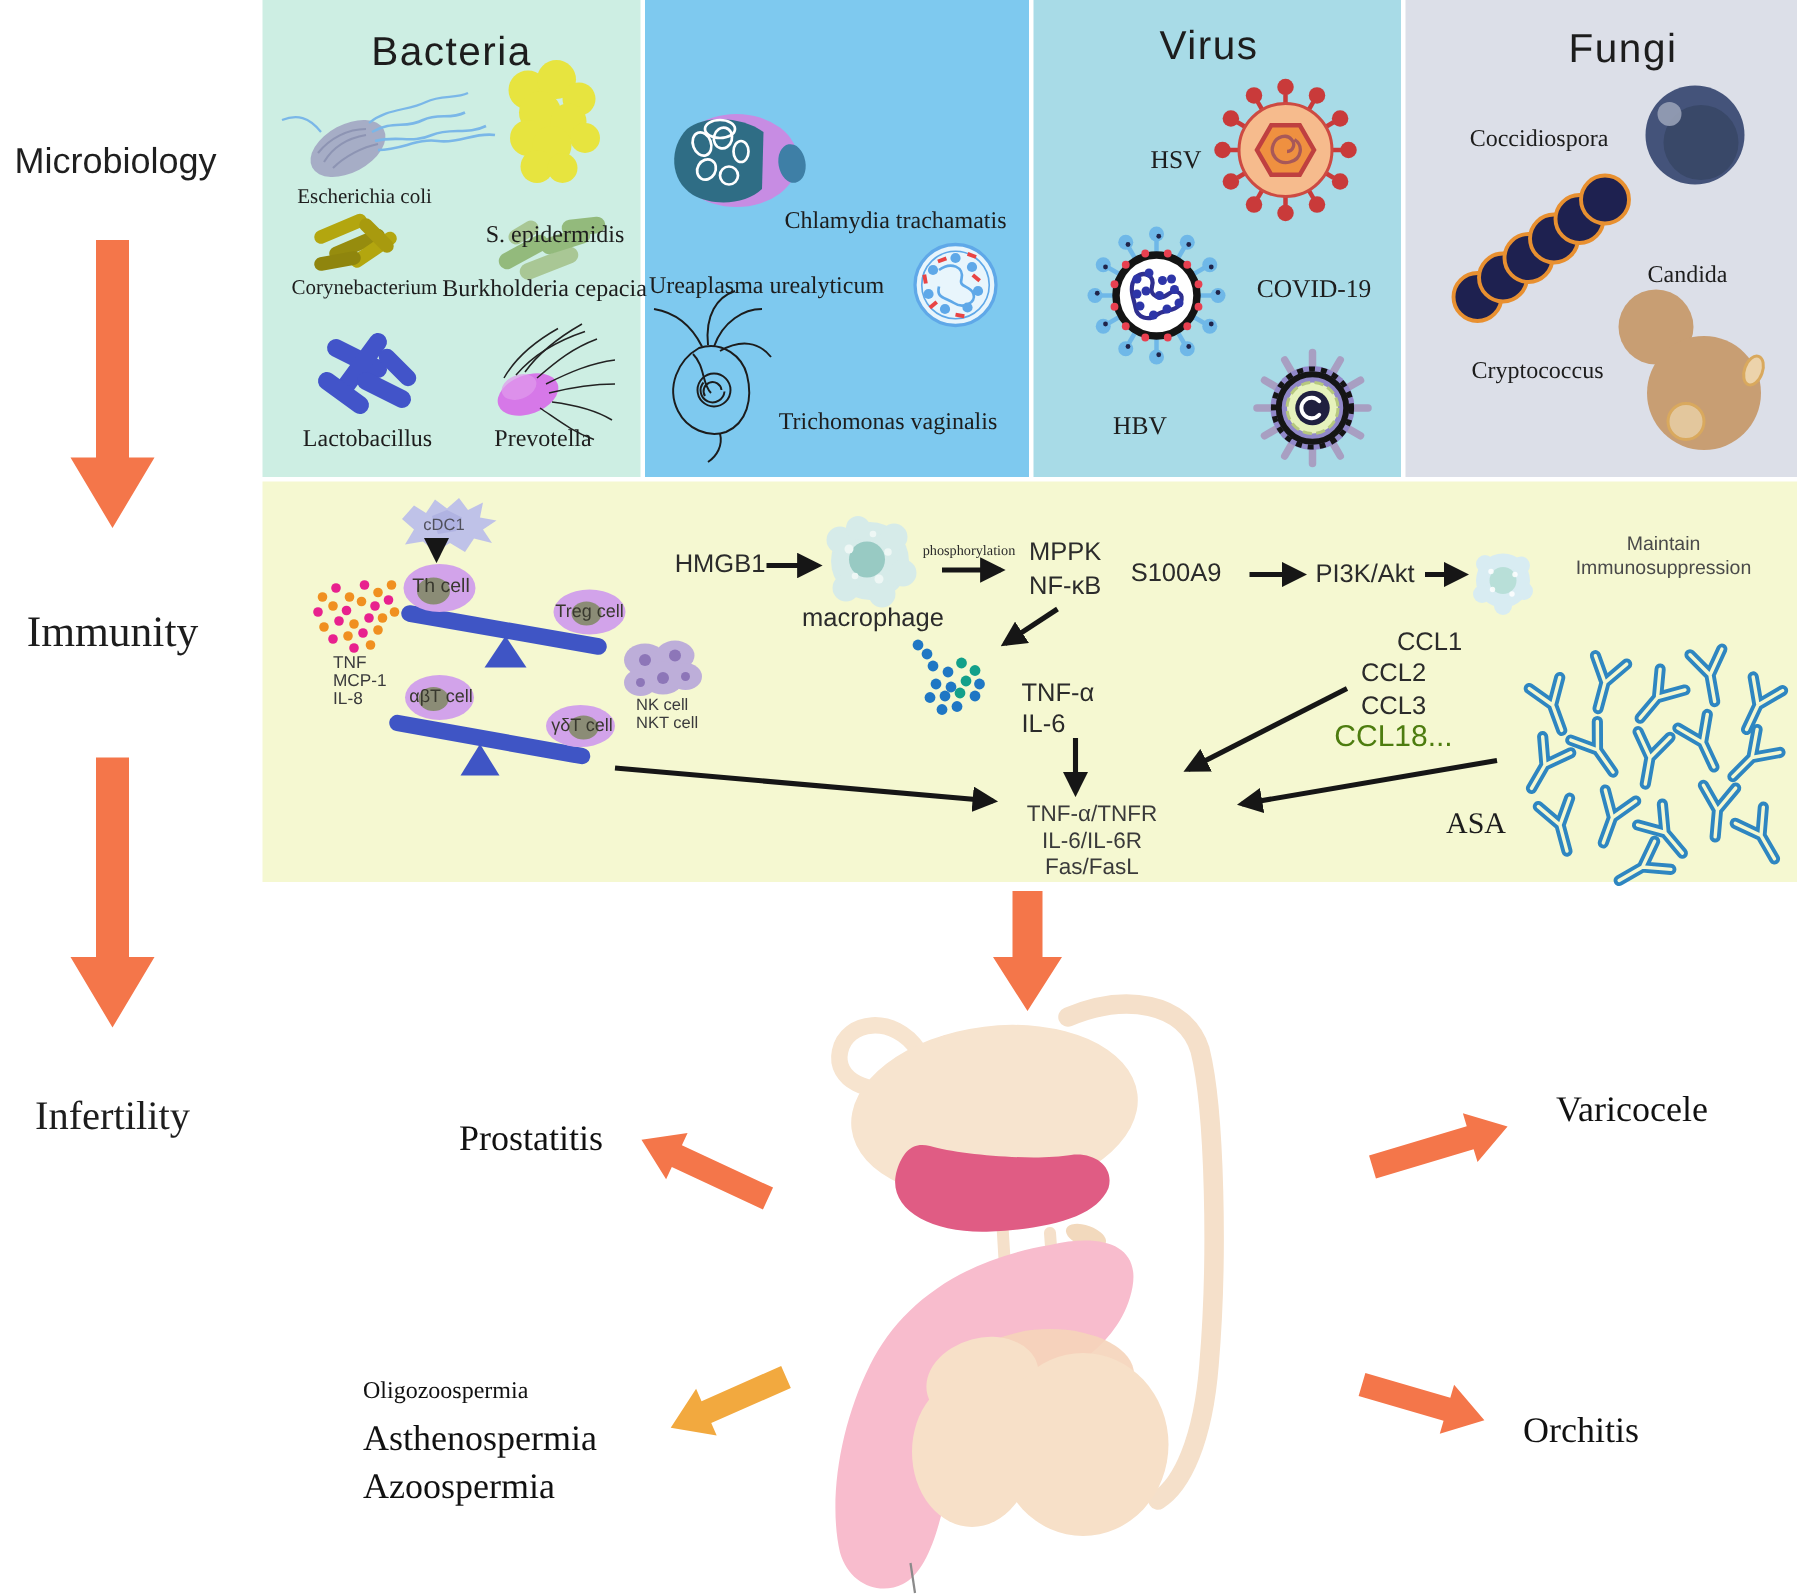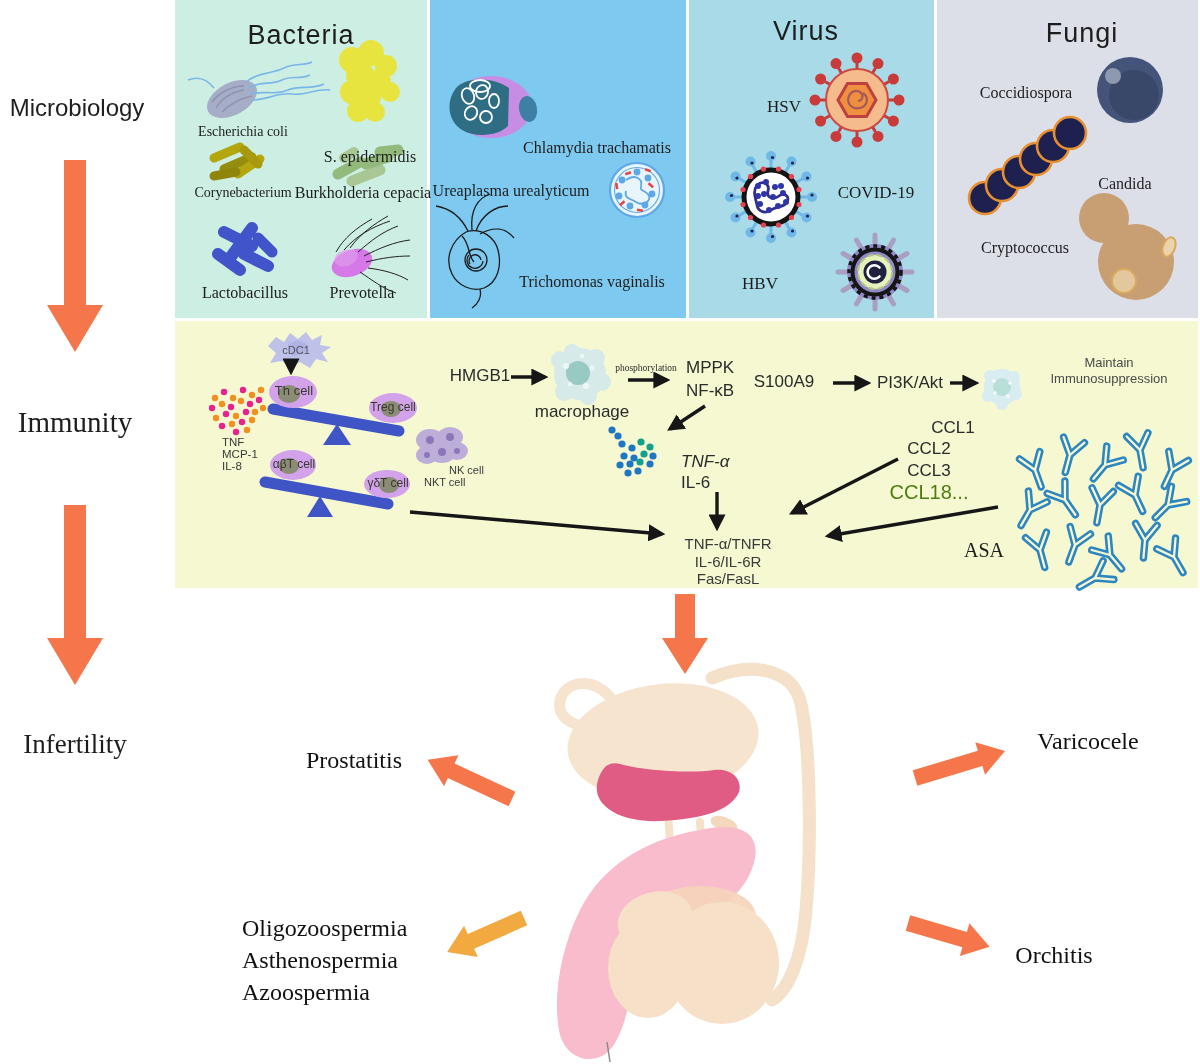--- a/index.html
+++ b/index.html
@@ -513,45 +513,45 @@
 
   <div class="lbl serif" style="left:1026px;top:93px;font-size:16px;">Coccidiospora</div>
   <div class="lbl serif" style="left:1125px;top:184px;font-size:16px;">Candida</div>
   <div class="lbl serif" style="left:1025px;top:248px;font-size:16px;">Cryptococcus</div>
 
   <div class="lbl sans smalllbl" style="left:296px;top:350px;color:#50505c;">cDC1</div>
   <div class="lbl sans" style="left:294px;top:390px;font-size:13px;color:#38382e;">Th cell</div>
   <div class="lbl sans" style="left:393px;top:407px;font-size:12px;color:#38382e;">Treg cell</div>
   <div class="lbl sans" style="left:294px;top:464px;font-size:12px;color:#38382e;">αβT cell</div>
   <div class="lbl sans" style="left:388px;top:483px;font-size:12px;color:#38382e;">γδT cell</div>
-  <div class="lbl-left sans smalllbl" style="left:449px;top:470px;">NK cell</div>
+  <div class="lbl-left sans smalllbl" style="left:424px;top:470px;">NK cell</div>
   <div class="lbl-left sans smalllbl" style="left:424px;top:482px;">NKT cell</div>
   <div class="lbl-left sans" style="left:222px;top:442px;font-size:11.5px;color:#3a3a3c;">TNF</div>
   <div class="lbl-left sans" style="left:222px;top:454px;font-size:11.5px;color:#3a3a3c;">MCP-1</div>
   <div class="lbl-left sans" style="left:222px;top:466px;font-size:11.5px;color:#3a3a3c;">IL-8</div>
 
   <div class="lbl sans" style="left:480px;top:376px;font-size:17px;color:#2b2b2b;">HMGB1</div>
   <div class="lbl sans" style="left:582px;top:412px;font-size:17px;color:#2b2b2b;">macrophage</div>
   <div class="lbl serif" style="left:646px;top:368px;font-size:9.5px;color:#2b2b2b;">phosphorylation</div>
   <div class="lbl-left sans" style="left:686px;top:368px;font-size:17px;color:#2b2b2b;">MPPK</div>
   <div class="lbl-left sans" style="left:686px;top:391px;font-size:17px;color:#2b2b2b;">NF-κB</div>
-  <div class="lbl-left sans" style="left:681px;top:462px;font-size:17px;color:#2b2b2b;font-style:italic;">TNF-α</div>
+  <div class="lbl-left sans" style="left:681px;top:462px;font-size:17px;color:#2b2b2b;">TNF-α</div>
   <div class="lbl-left sans" style="left:681px;top:483px;font-size:17px;color:#2b2b2b;">IL-6</div>
   <div class="lbl sans" style="left:784px;top:382px;font-size:17px;color:#2b2b2b;">S100A9</div>
   <div class="lbl sans" style="left:910px;top:383px;font-size:17px;color:#2b2b2b;">PI3K/Akt</div>
   <div class="lbl sans wrap" style="left:1109px;top:371px;font-size:13px;width:150px;white-space:normal;color:#4a4a4a;">Maintain Immunosuppression</div>
   <div class="lbl sans" style="left:929px;top:428px;font-size:17px;color:#2b2b2b;margin-left:24px;">CCL1</div>
   <div class="lbl sans" style="left:929px;top:449px;font-size:17px;color:#2b2b2b;">CCL2</div>
   <div class="lbl sans" style="left:929px;top:471px;font-size:17px;color:#2b2b2b;">CCL3</div>
   <div class="lbl sans" style="left:929px;top:492px;font-size:20px;color:#4d7c0f;">CCL18...</div>
   <div class="lbl sans" style="left:728px;top:543px;font-size:15px;color:#3a3a3a;">TNF-α/TNFR</div>
   <div class="lbl sans" style="left:728px;top:561px;font-size:15px;color:#3a3a3a;">IL-6/IL-6R</div>
   <div class="lbl sans" style="left:728px;top:578px;font-size:15px;color:#3a3a3a;">Fas/FasL</div>
   <div class="lbl serif" style="left:984px;top:550px;font-size:20px;">ASA</div>
 
   <div class="lbl serif" style="left:354px;top:760px;font-size:24px;color:#111;">Prostatitis</div>
   <div class="lbl serif" style="left:1088px;top:741px;font-size:24px;color:#111;">Varicocele</div>
   <div class="lbl serif" style="left:1054px;top:955px;font-size:24px;color:#111;">Orchitis</div>
-  <div class="lbl-left serif" style="left:242px;top:928px;font-size:24px;color:#111;">Oligozoospermia</div>
+  <div class="lbl-left serif" style="left:242px;top:928px;font-size:16px;color:#111;">Oligozoospermia</div>
   <div class="lbl-left serif" style="left:242px;top:960px;font-size:24px;color:#111;">Asthenospermia</div>
   <div class="lbl-left serif" style="left:242px;top:992px;font-size:24px;color:#111;">Azoospermia</div>
 
 </div>
 
 </body></html>

